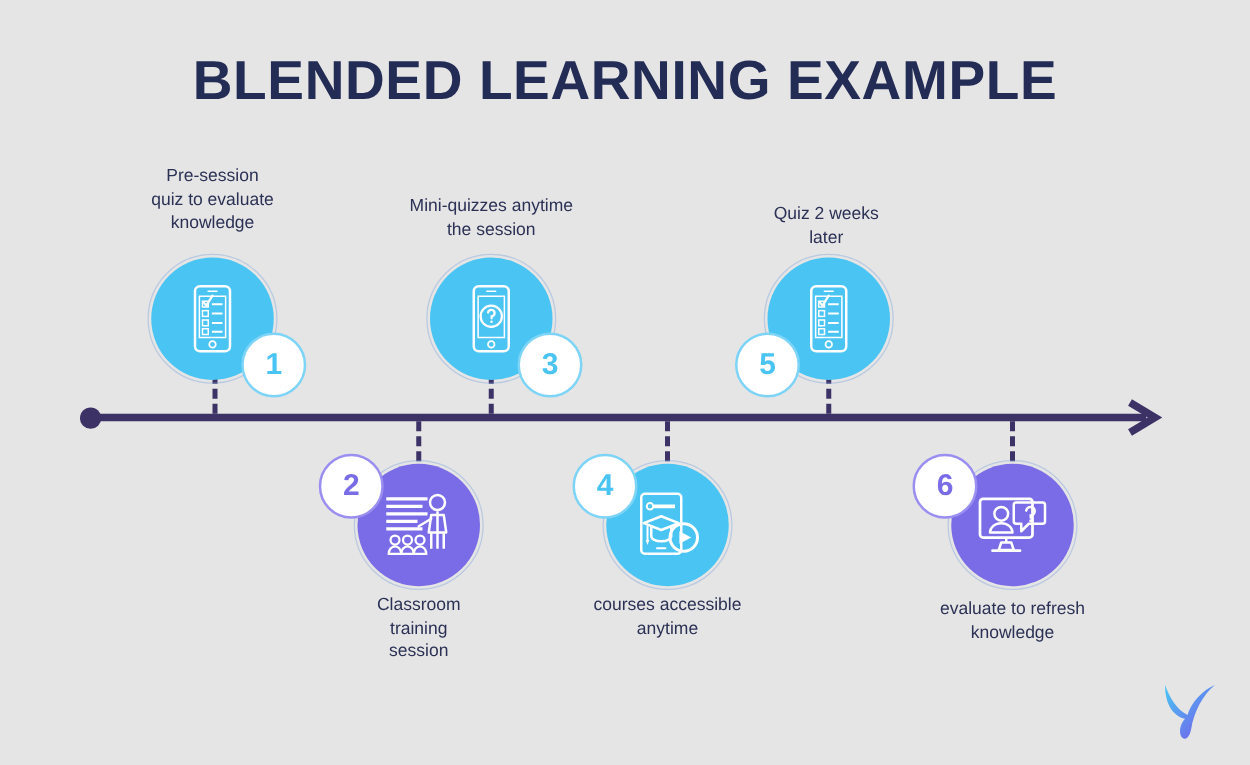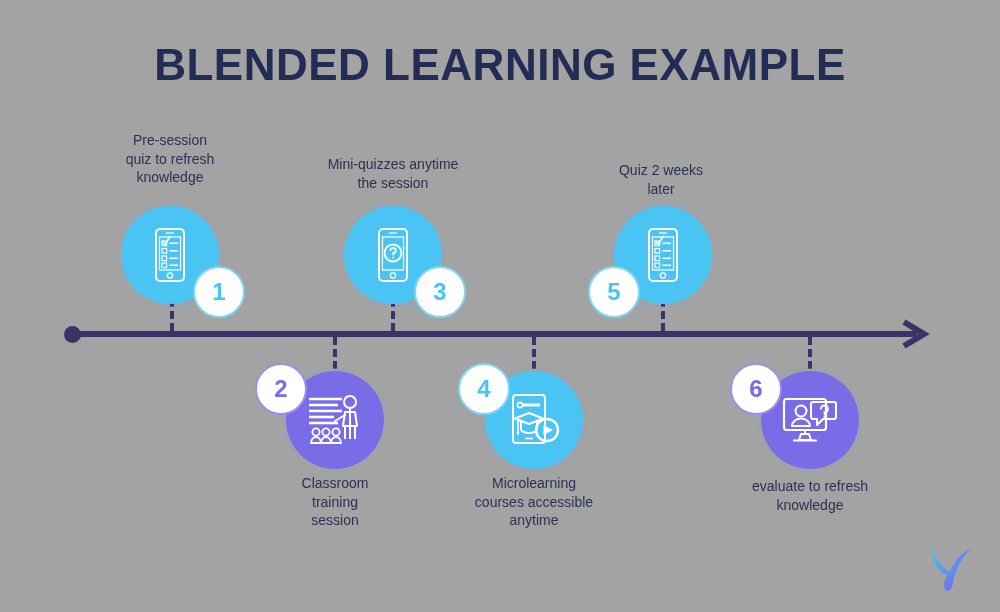--- a/index.html
+++ b/index.html
@@ -7,21 +7,21 @@
     width: 1000px;
     height: 612px;
     background: #ffffff;
     font-family: "Liberation Sans", sans-serif;
     overflow: hidden;
   }
   #stage {
     position: relative;
     width: 1000px;
     height: 612px;
-    background: #a3a3a3;
+    background: #e5e5e5;
   }
 
   
   .title {
     position: absolute;
     top: 40px;
     left: 0;
     width: 1000px;
     text-align: center;
     font-size: 44px;
@@ -136,21 +136,21 @@
 
   <div class="axis-dot"></div>
   <div class="axis-line"></div>
   <svg class="axis-arrow" viewBox="0 0 30 36">
     <path d="M4 6 L24 18 L4 30" fill="none" stroke="#3c3266" stroke-width="6" stroke-linecap="butt" stroke-linejoin="miter"></path>
   </svg>
 
   <div class="step">
     <div class="caption" style="left:70px; top:131px; width:200px;">
       <div>Pre-session</div>
-      <div>quiz to refresh</div>
+      <div>quiz to evaluate</div>
       <div>knowledge</div>
     </div>
     <div class="connector" style="left:170px; top:299px; height:32px;"></div>
     <div class="disc cyan" style="left:121px; top:206px;">
       <div class="ring"></div>
       <svg class="icon-svg" width="54" height="58" viewBox="0 0 54 58">
         <rect x="13" y="3" width="28" height="52" rx="4" ry="4" fill="none" stroke="#ffffff" stroke-width="2"></rect>
         <rect x="16.5" y="11" width="21" height="33" fill="none" stroke="#ffffff" stroke-width="1.2"></rect>
         <line x1="23" y1="7" x2="31" y2="7" stroke="#ffffff" stroke-width="1.2"></line>
         <circle cx="27" cy="49.5" r="2.6" fill="none" stroke="#ffffff" stroke-width="1.4"></circle>
@@ -240,21 +240,20 @@
         <path d="M13 28.5 L13 40" stroke="#ffffff" stroke-width="1.6"></path>
         <path d="M11.5 40 L14.5 40 L13 44 Z" fill="#ffffff"></path>
         <circle cx="42" cy="38" r="11" fill="none" stroke="#ffffff" stroke-width="2.4"></circle>
         <path d="M38.5 33 L48 38 L38.5 43 Z" fill="#ffffff"></path>
       </svg>
     </div>
     <div class="badge cyan" style="left:458px; top:363px;">
       <span>4</span>
     </div>
     <div class="caption" style="left:434px; top:474px; width:200px;">
-      <div>Microlearning</div>
       <div>courses accessible</div>
       <div>anytime</div>
     </div>
   </div>
 
   <div class="step">
     <div class="caption" style="left:561px; top:161px; width:200px;">
       <div>Quiz 2 weeks</div>
       <div>later</div>
     </div>

